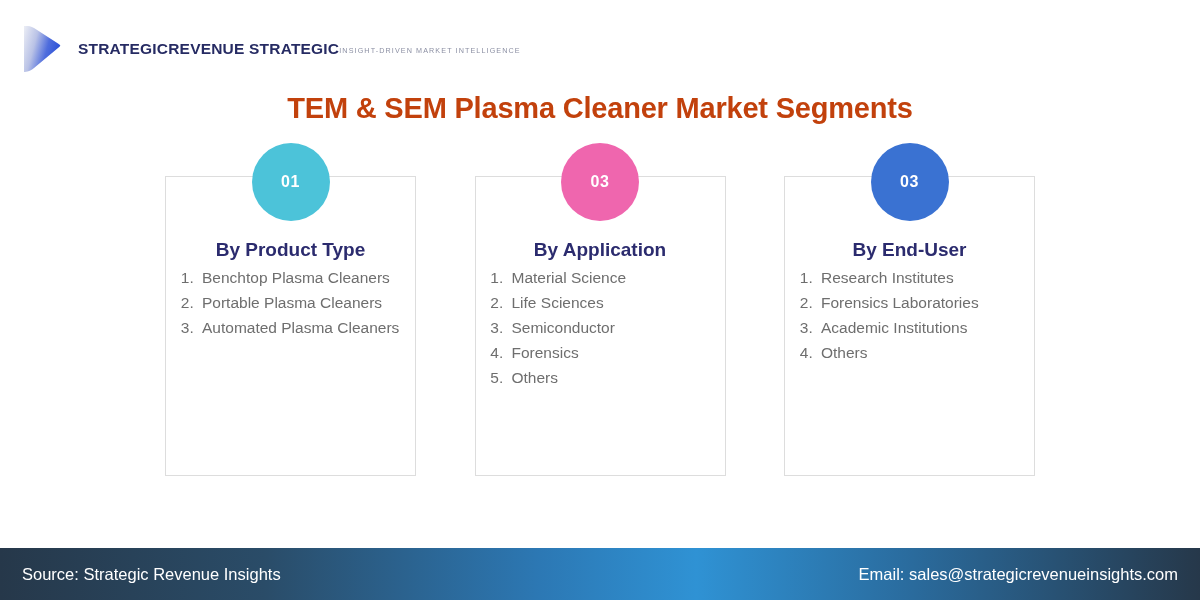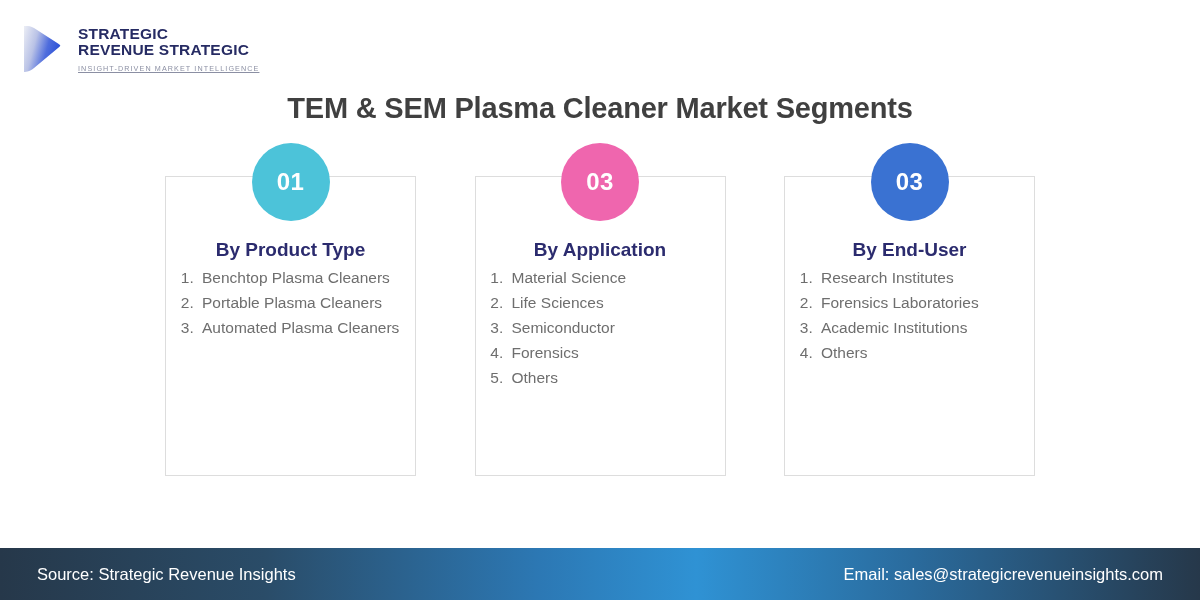--- a/index.html
+++ b/index.html
@@ -25,51 +25,51 @@
     height: 58px;
   }
   .logo-mark {
     width: 46px;
     height: 52px;
     flex: 0 0 auto;
     margin-right: 10px;
   }
   .logo-text {
     display: flex;
-    flex-direction: column;
+    flex-direction: row;
     justify-content: center;
+    text-align: right;
   }
   .logo-line1, .logo-line2 {
     font-family: "Liberation Sans", sans-serif;
     font-weight: bold;
     font-size: 15.5px;
     line-height: 16.5px;
     letter-spacing: 0.2px;
     color: #262b63;
   }
   .logo-tagline {
     margin-top: 5px;
     font-size: 7.2px;
     letter-spacing: 1.1px;
     color: #8b8fa3;
     font-family: "Liberation Sans", sans-serif;
     white-space: nowrap;
-    text-decoration: underline;
   }
 
   
   .page-title {
     position: absolute;
     left: 0;
     top: 92px;
     width: 1200px;
     text-align: center;
     font-size: 29px;
     font-weight: bold;
-    color: #404040;
+    color: #c2410c;
     letter-spacing: -0.2px;
   }
 
   
   .cards {
     position: absolute;
     left: 165px;
     top: 176px;
     width: 870px;
     height: 300px;
@@ -86,21 +86,21 @@
   }
   .card-badge {
     position: absolute;
     top: -34px;
     left: 50%;
     transform: translateX(-50%);
     width: 78px;
     height: 78px;
     border-radius: 50%;
     color: #ffffff;
-    font-size: 24px;
+    font-size: 16px;
     font-weight: bold;
     display: flex;
     align-items: center;
     justify-content: center;
     letter-spacing: 0.5px;
   }
   .card-heading {
     margin-top: 62px;
     text-align: center;
     font-size: 19px;
@@ -130,21 +130,21 @@
         #26384a 0%,
         #2a4c68 22%,
         #2c78b4 45%,
         #2f92d4 58%,
         #2a6b9d 76%,
         #26384a 100%);
     display: flex;
     align-items: center;
     justify-content: space-between;
     box-sizing: border-box;
-    padding: 0 37px;
+    padding: 0 22px;
   }
   .footer-text {
     color: #ffffff;
     font-size: 16.5px;
   }
 </style>
 </head>
 <body>
 
 <div class="logo">

